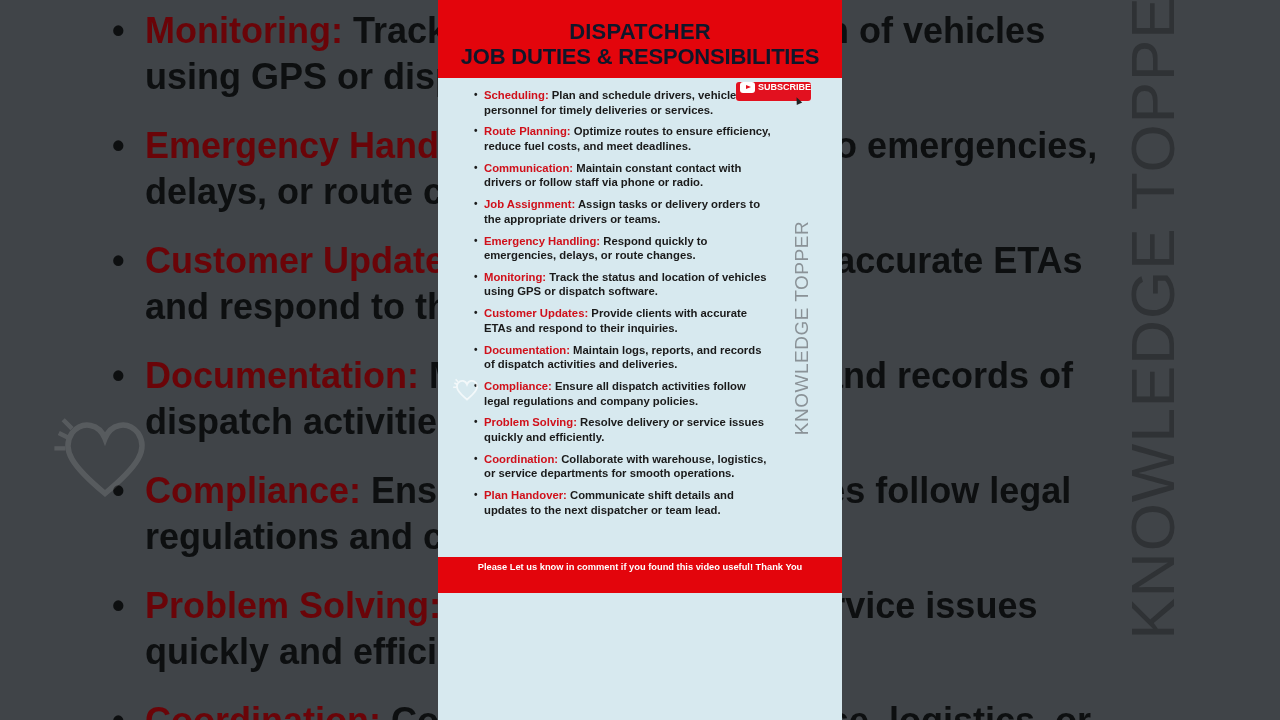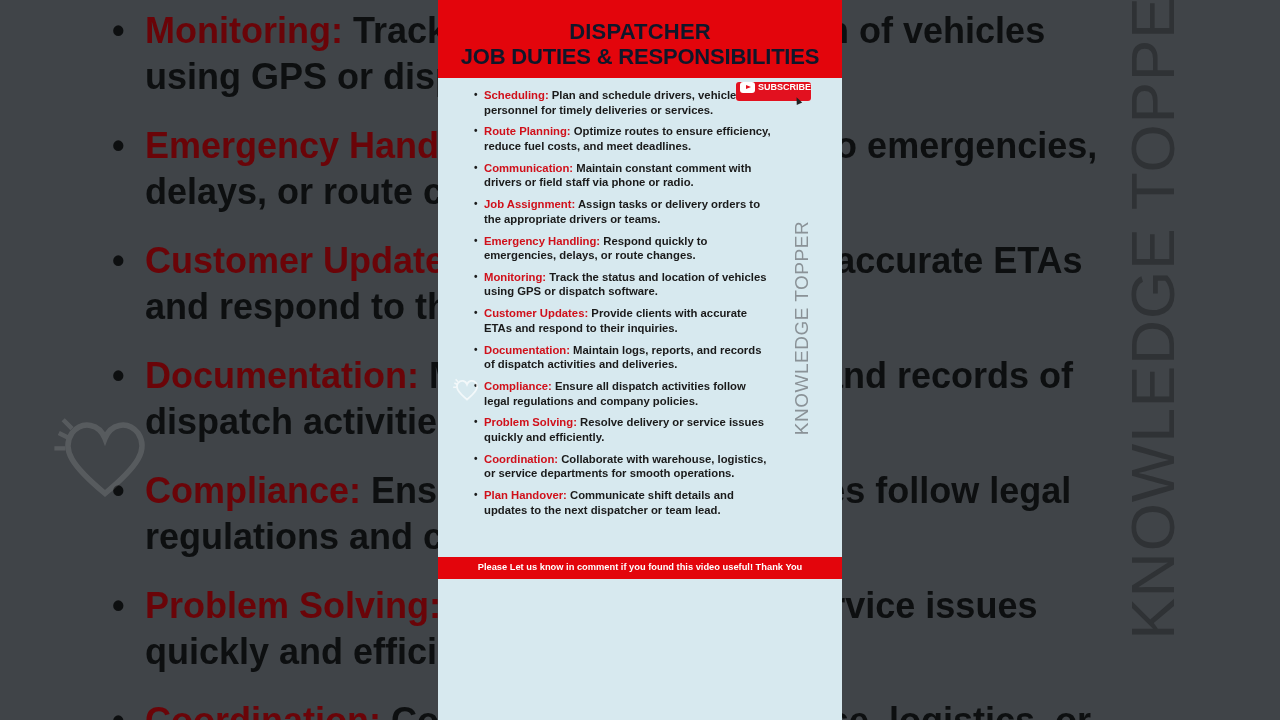--- a/index.html
+++ b/index.html
@@ -29,21 +29,21 @@
 
   .subscribe { position: absolute; left: 736px; top: 82px; width: 75px; height: 19px; background: #e2111f; border-radius: 3px; color: #fff; font-size: 9px; font-weight: bold; display: flex; padding-left: 4px; gap: 3px; box-shadow: 0 0 1px #fff; }
   .subscribe .yt { width: 16px; height: 11px; background: #fff; border-radius: 3px; position: relative; }
   .subscribe .yt::after { content: ""; position: absolute; left: 6px; top: 3px; border-left: 5px solid #e2111f; border-top: 2.5px solid transparent; border-bottom: 2.5px solid transparent; }
   .cursor { position: absolute; left: 795px; top: 97px; width: 0; height: 0; border-left: 3px solid transparent; border-right: 3px solid transparent; border-bottom: 7px solid #222; transform: rotate(-25deg); }
 
   .watermark { position: absolute; left: 782px; top: 225px; width: 40px; height: 205px; }
   .watermark span { position: absolute; left: 50%; top: 50%; transform: translate(-50%,-50%) rotate(-90deg); white-space: nowrap; font-size: 19px; color: #8a9297; letter-spacing: 0.5px; }
   .heart { position: absolute; left: 452px; top: 374px; width: 30px; height: 30px; opacity: 0.7; }
 
-  .footer { position: absolute; left: 0; top: 557px; width: 404px; height: 22px; background: #e3050c; color: #fff; font-size: 9.3px; font-weight: bold; text-align: center; line-height: 20px; }
+  .footer { position: absolute; left: 0; top: 557px; width: 404px; height: 36px; background: #e3050c; color: #fff; font-size: 9.3px; font-weight: bold; text-align: center; line-height: 20px; }
 </style>
 </head>
 <body>
 
 <div class="bg">
   <div class="bg-list">
     <div class="bg-item"><span class="k">Monitoring:</span><span> Track the status and location of vehicles using GPS or dispatch software.</span></div>
     <div class="bg-item"><span class="k">Emergency Handling:</span><span> Respond quickly to emergencies, delays, or route changes.</span></div>
     <div class="bg-item"><span class="k">Customer Updates:</span><span> Provide clients with accurate ETAs and respond to their inquiries.</span></div>
     <div class="bg-item"><span class="k">Documentation:</span><span> Maintain logs, reports, and records of dispatch activities and deliveries.</span></div>
@@ -62,21 +62,21 @@
 
 <div class="card">
   <div class="header">
     <div class="t1">DISPATCHER</div>
     <div class="t2">JOB DUTIES &amp; RESPONSIBILITIES</div>
   </div>
 
   <div class="list">
     <div class="item"><span class="key">Scheduling:</span><span> Plan and schedule drivers, vehicles, or personnel for timely deliveries or services.</span></div>
     <div class="item"><span class="key">Route Planning:</span><span> Optimize routes to ensure efficiency, reduce fuel costs, and meet deadlines.</span></div>
-    <div class="item"><span class="key">Communication:</span><span> Maintain constant comment with drivers or field staff via phone or radio.</span></div>
+    <div class="item"><span class="key">Communication:</span><span> Maintain constant contact with drivers or follow staff via phone or radio.</span></div>
     <div class="item"><span class="key">Job Assignment:</span><span> Assign tasks or delivery orders to the appropriate drivers or teams.</span></div>
     <div class="item"><span class="key">Emergency Handling:</span><span> Respond quickly to emergencies, delays, or route changes.</span></div>
     <div class="item"><span class="key">Monitoring:</span><span> Track the status and location of vehicles using GPS or dispatch software.</span></div>
     <div class="item"><span class="key">Customer Updates:</span><span> Provide clients with accurate ETAs and respond to their inquiries.</span></div>
     <div class="item"><span class="key">Documentation:</span><span> Maintain logs, reports, and records of dispatch activities and deliveries.</span></div>
     <div class="item"><span class="key">Compliance:</span><span> Ensure all dispatch activities follow legal regulations and company policies.</span></div>
     <div class="item"><span class="key">Problem Solving:</span><span> Resolve delivery or service issues quickly and efficiently.</span></div>
     <div class="item"><span class="key">Coordination:</span><span> Collaborate with warehouse, logistics, or service departments for smooth operations.</span></div>
     <div class="item"><span class="key">Plan Handover:</span><span> Communicate shift details and updates to the next dispatcher or team lead.</span></div>
   </div>

